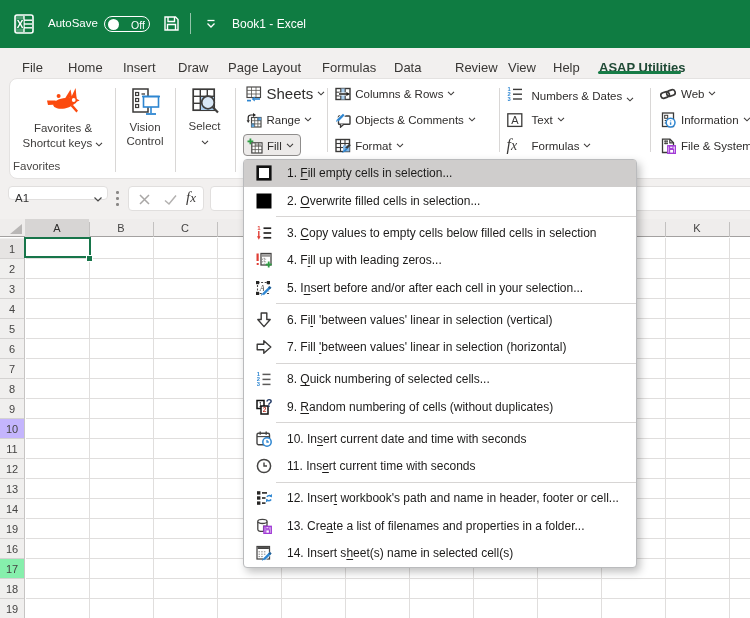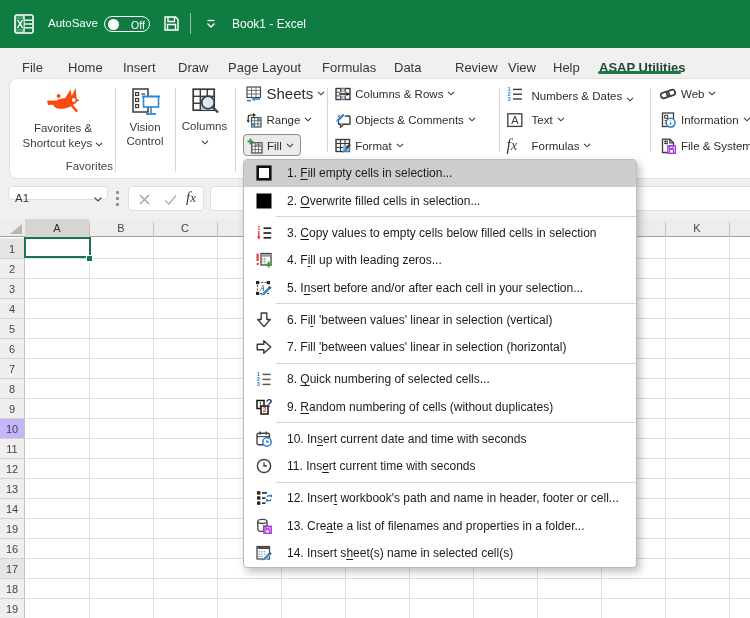--- a/index.html
+++ b/index.html
@@ -92,21 +92,21 @@
 <div class="abs rowhead" style="top:140px;height:20px;background:#f0efee;border-bottom:1px solid #d4d2d1">7</div>
 <div class="abs rowhead" style="top:160px;height:20px;background:#f0efee;border-bottom:1px solid #d4d2d1">8</div>
 <div class="abs rowhead" style="top:180px;height:20px;background:#f0efee;border-bottom:1px solid #d4d2d1">9</div>
 <div class="abs rowhead" style="top:200px;height:20px;background:#c4b5fd;border-bottom:1px solid #d4d2d1">10</div>
 <div class="abs rowhead" style="top:220px;height:20px;background:#f0efee;border-bottom:1px solid #d4d2d1">11</div>
 <div class="abs rowhead" style="top:240px;height:20px;background:#f0efee;border-bottom:1px solid #d4d2d1">12</div>
 <div class="abs rowhead" style="top:260px;height:20px;background:#f0efee;border-bottom:1px solid #d4d2d1">13</div>
 <div class="abs rowhead" style="top:280px;height:20px;background:#f0efee;border-bottom:1px solid #d4d2d1">14</div>
 <div class="abs rowhead" style="top:300px;height:20px;background:#f0efee;border-bottom:1px solid #d4d2d1">19</div>
 <div class="abs rowhead" style="top:320px;height:20px;background:#f0efee;border-bottom:1px solid #d4d2d1">16</div>
-<div class="abs rowhead" style="top:340px;height:20px;background:#e5e5e5;border-bottom:1px solid #d4d2d1">17</div>
+<div class="abs rowhead" style="top:340px;height:20px;background:#86efac;border-bottom:1px solid #d4d2d1">17</div>
 <div class="abs rowhead" style="top:360px;height:20px;background:#f0efee;border-bottom:1px solid #d4d2d1">18</div>
 <div class="abs rowhead" style="top:380px;height:20px;background:#f0efee;border-bottom:1px solid #d4d2d1">19</div>
 <div class="abs ghline" style="left:26px;top:39px;width:724px"></div>
 <div class="abs ghline" style="left:26px;top:59px;width:724px"></div>
 <div class="abs ghline" style="left:26px;top:79px;width:724px"></div>
 <div class="abs ghline" style="left:26px;top:99px;width:724px"></div>
 <div class="abs ghline" style="left:26px;top:119px;width:724px"></div>
 <div class="abs ghline" style="left:26px;top:139px;width:724px"></div>
 <div class="abs ghline" style="left:26px;top:159px;width:724px"></div>
 <div class="abs ghline" style="left:26px;top:179px;width:724px"></div>
@@ -204,21 +204,21 @@
       <ellipse cx="17" cy="15.3" rx="11" ry="5.2" transform="rotate(-10 17 15.3)"></ellipse>
       <circle cx="26" cy="12" r="3.9"></circle>
       <polygon points="28.3,10 32.6,12.4 28.3,14.3"></polygon>
       <polygon points="25.8,16.8 31,22.8 29.4,24.6 23.8,18.2"></polygon>
     </g>
     <circle cx="26.7" cy="12" r="1.9" fill="#fff"></circle>
   </svg>
   <div class="abs" style="left:3px;top:42px;width:100px;text-align:center;font-size:11.5px;color:#3d3b3a;line-height:14.5px">Favorites &amp;<br>Shortcut keys <svg width="8" height="5" viewBox="0 0 8 5" style="margin-left:0px">
           <path d="M1 .8 L4 3.8 L7 .8" fill="none" stroke="#3d3b3a" stroke-width="1.1"></path>
         </svg></div>
-  <div class="abs grouplabel" style="left:3px;top:80.5px;width:100px;text-align:right">Favorites</div>
+  <div class="abs grouplabel" style="left:3px;top:80.5px;width:100px;text-align:left">Favorites</div>
   <div class="abs vsep" style="left:104.5px;top:9px;height:84px"></div>
 
   <svg class="abs" style="left:122px;top:9px" width="28" height="28" viewBox="0 0 28 28">
     <rect x="1" y="1" width="15" height="23" fill="#fff" stroke="#3b3a39" stroke-width="1.5"></rect>
     <rect x="3.6" y="4.5" width="3" height="3" fill="none" stroke="#3b3a39" stroke-width="1.2"></rect>
     <rect x="3.6" y="10.5" width="3" height="3" fill="none" stroke="#3b3a39" stroke-width="1.2"></rect>
     <rect x="3.6" y="16.5" width="3" height="3" fill="none" stroke="#3b3a39" stroke-width="1.2"></rect>
     <line x1="9.5" y1="6" x2="13" y2="6" stroke="#3b3a39" stroke-width="1.3"></line>
     <g stroke="#2e86d1" stroke-width="1.6" fill="none">
       <rect x="11.5" y="8.5" width="15" height="10.5" fill="#fff"></rect>
@@ -233,21 +233,21 @@
   <svg class="abs" style="left:182px;top:9px" width="28" height="28" viewBox="0 0 28 28">
     <rect x="1.2" y="1.2" width="21" height="21" fill="#fff" stroke="#3b3a39" stroke-width="1.7"></rect>
     <rect x="8.5" y="8.5" width="13.5" height="13.5" fill="#aacdee"></rect>
     <line x1="1.2" y1="8.3" x2="22.2" y2="8.3" stroke="#3b3a39" stroke-width="1.4"></line>
     <line x1="1.2" y1="15.3" x2="8.5" y2="15.3" stroke="#3b3a39" stroke-width="1.4"></line>
     <line x1="8.3" y1="1.2" x2="8.3" y2="22.2" stroke="#3b3a39" stroke-width="1.4"></line>
     <line x1="15.3" y1="1.2" x2="15.3" y2="8.5" stroke="#3b3a39" stroke-width="1.4"></line>
     <circle cx="16" cy="14.5" r="6.3" fill="rgba(255,255,255,.55)" stroke="#3f3e3d" stroke-width="1.7"></circle>
     <line x1="20.6" y1="19" x2="26" y2="24.5" stroke="#3f3e3d" stroke-width="2.2"></line>
   </svg>
-  <div class="abs rlabel" style="left:154.5px;top:40.5px;width:80px;text-align:center">Columns</div>
+  <div class="abs rlabel" style="left:154.5px;top:40.5px;width:80px;text-align:center">Select</div>
   <svg class="abs" style="left:190.5px;top:61px" width="8" height="5" viewBox="0 0 8 5">
         <path d="M1 .8 L4 3.8 L7 .8" fill="none" stroke="#3d3b3a" stroke-width="1.1"></path>
       </svg>
   <div class="abs vsep" style="left:224.5px;top:9px;height:84px"></div>
   <div class="abs vsep" style="left:316.5px;top:9px;height:64px"></div>
   <div class="abs vsep" style="left:489px;top:9px;height:64px"></div>
   <div class="abs vsep" style="left:639.5px;top:9px;height:64px"></div>
 
 <div class="abs" style="left:236px;top:6.8px;height:16px;display:flex;align-items:center">
         <svg width="16" height="16" viewBox="0 0 16 16" style="margin-right:4.5px;flex:none">

